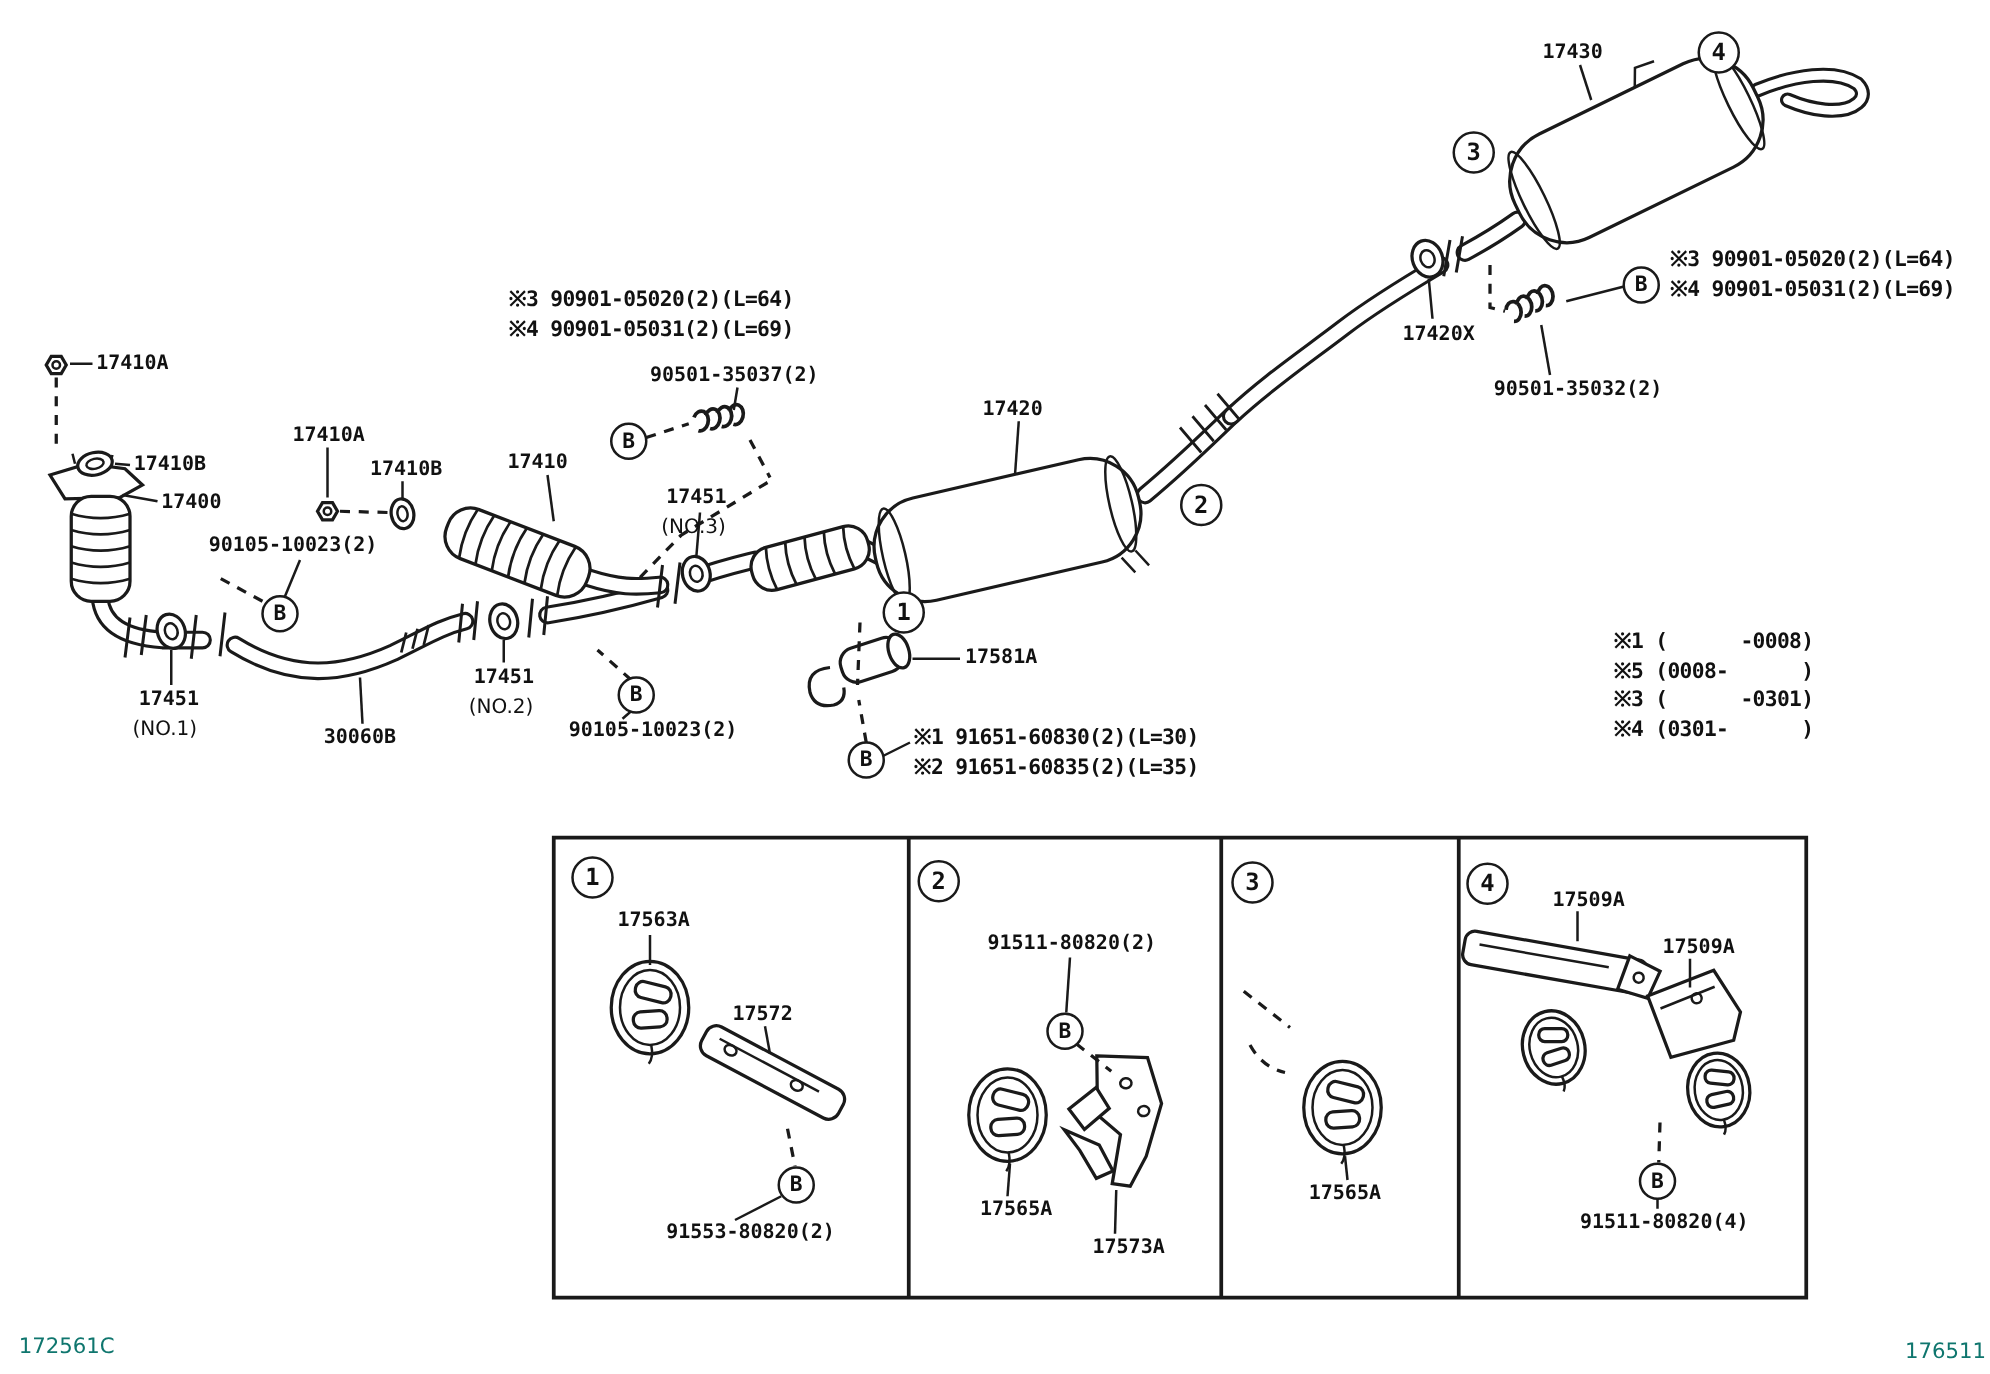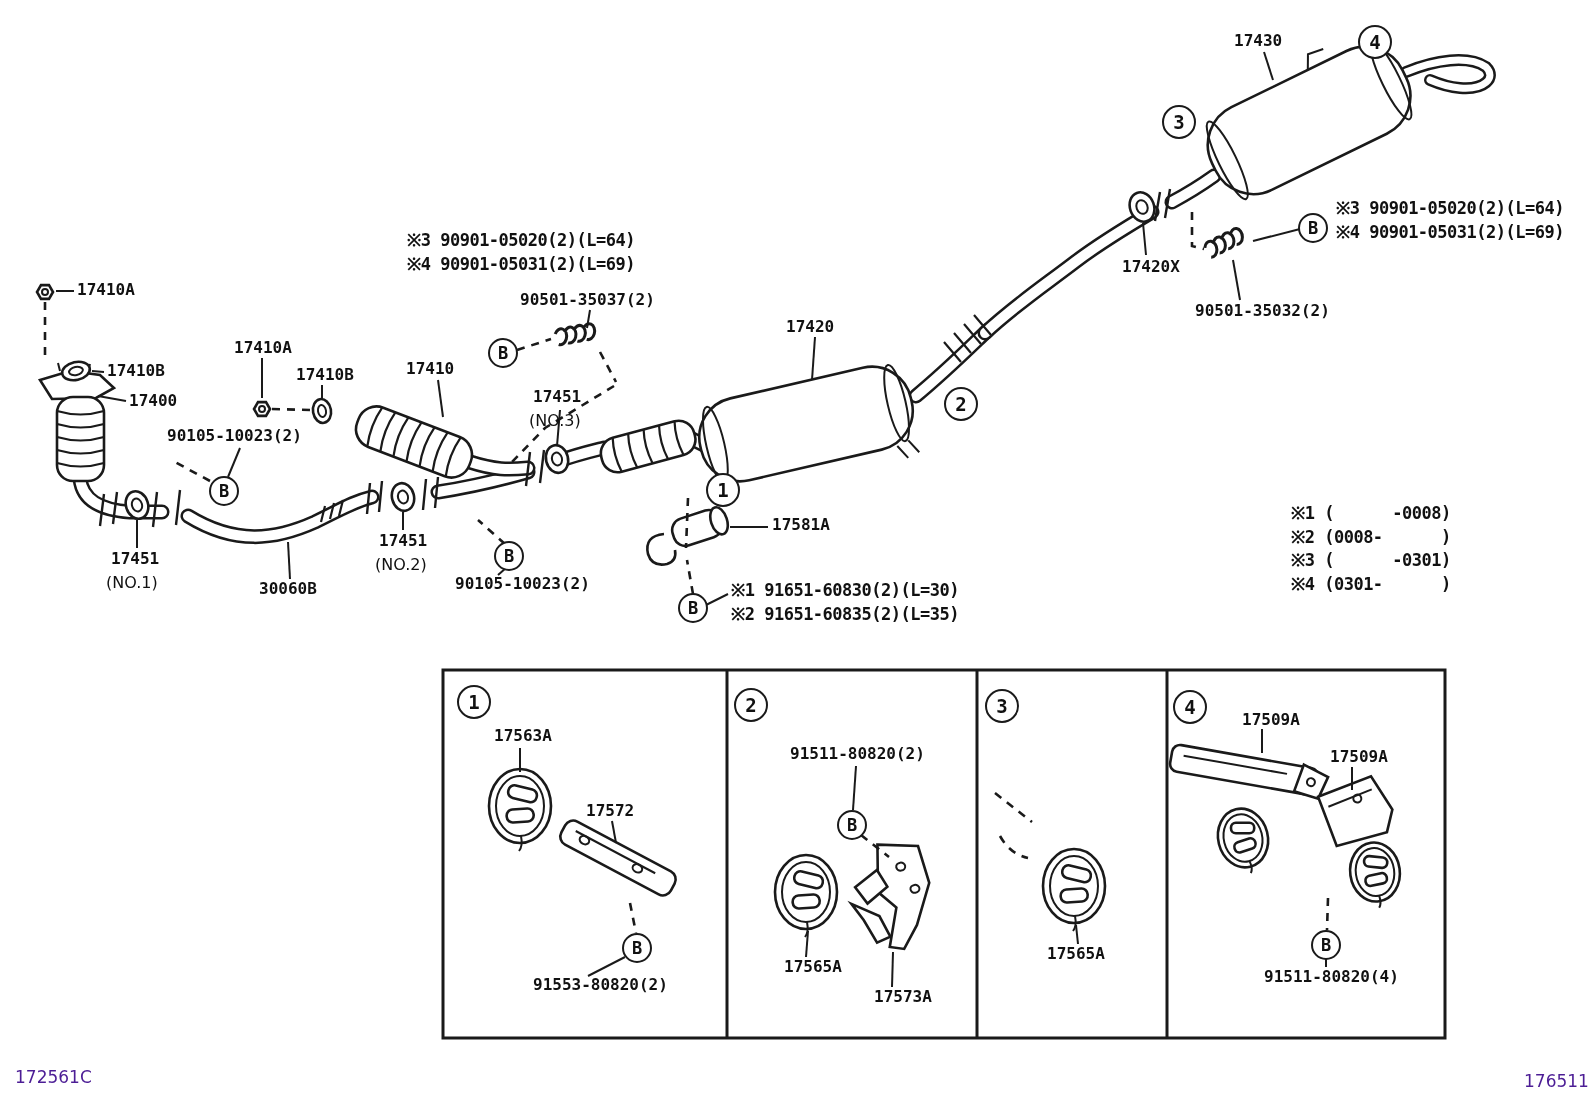--- a/index.html
+++ b/index.html
@@ -5,21 +5,21 @@
   html,body{margin:0;padding:0;background:#fff;}
   #stage{position:relative;width:1592px;height:1099px;background:#fff;overflow:hidden;
          font-family:"DejaVu Sans Mono",monospace;}
   #art{position:absolute;left:0;top:0;}
   .layer{position:absolute;left:0;top:0;width:100%;height:100%;}
   .lbl{position:absolute;color:#111;font-family:"DejaVu Sans Mono",monospace;
        font-weight:bold;white-space:pre;line-height:1.05;}
   .part{font-size:16px;}
   .sub{font-size:16px;font-weight:normal;font-family:"DejaVu Sans",sans-serif;}
   .note{font-size:17px;letter-spacing:-0.5px;}
-  .footer{font-size:17px;font-weight:normal;font-family:"DejaVu Sans",sans-serif;color:#4c1d95;}
+  .footer{font-size:17px;font-weight:normal;font-family:"DejaVu Sans",sans-serif;color:#0f766e;}
   .callout{position:absolute;width:30px;height:30px;border:2.5px solid #1a1a1a;border-radius:50%;
            display:flex;align-items:center;justify-content:center;background:#fff;color:#111;
            font:bold 19px "DejaVu Sans Mono",monospace;transform:translate(-50%,-50%);}
   .bmark{width:26px;height:26px;font-size:17px;}
   svg *{vector-effect:non-scaling-stroke;}
   .ln{stroke:#1a1a1a;stroke-width:2.4;fill:none;}
   .thin{stroke:#1a1a1a;stroke-width:2;fill:none;}
   .dash{stroke:#1a1a1a;stroke-width:2.6;fill:none;stroke-dasharray:8 7;}
   .tube-out{stroke:#1a1a1a;stroke-width:15;fill:none;stroke-linecap:round;}
   .tube-in{stroke:#ffffff;stroke-width:10;fill:none;stroke-linecap:round;}
@@ -262,21 +262,21 @@
       <div class="lbl part" style="left: 786px; top: 319px;">17420</div>
       <div class="lbl part" style="left: 772px; top: 517px;">17581A</div>
       <div class="lbl note" style="left: 731px; top: 582px;">※1 91651-60830(2)(L=30)</div>
       <div class="lbl note" style="left: 731px; top: 606px;">※2 91651-60835(2)(L=35)</div>
       <div class="lbl part" style="left: 1234px; top: 33px;">17430</div>
       <div class="lbl part" style="left: 1122px; top: 259px;">17420X</div>
       <div class="lbl part" style="left: 1195px; top: 303px;">90501-35032(2)</div>
       <div class="lbl note" style="left: 1336px; top: 200px;">※3 90901-05020(2)(L=64)</div>
       <div class="lbl note" style="left: 1336px; top: 224px;">※4 90901-05031(2)(L=69)</div>
       <div class="lbl note" style="left: 1291px; top: 505px;">※1 (      -0008)</div>
-      <div class="lbl note" style="left: 1291px; top: 529px;">※2 (0008-      )</div>
+      <div class="lbl note" style="left: 1291px; top: 529px;">※5 (0008-      )</div>
       <div class="lbl note" style="left: 1291px; top: 552px;">※3 (      -0301)</div>
       <div class="lbl note" style="left: 1291px; top: 576px;">※4 (0301-      )</div>
       <div class="lbl part" style="left: 494px; top: 728px;">17563A</div>
       <div class="lbl part" style="left: 586px; top: 803px;">17572</div>
       <div class="lbl part" style="left: 533px; top: 977px; text-align: right;">91553-80820(2)</div>
       <div class="lbl part" style="left: 790px; top: 746px; text-align: right;">91511-80820(2)</div>
       <div class="lbl part" style="left: 784px; top: 959px;">17565A</div>
       <div class="lbl part" style="left: 874px; top: 989px;">17573A</div>
       <div class="lbl part" style="left: 1047px; top: 946px;">17565A</div>
       <div class="lbl part" style="left: 1242px; top: 712px;">17509A</div>

